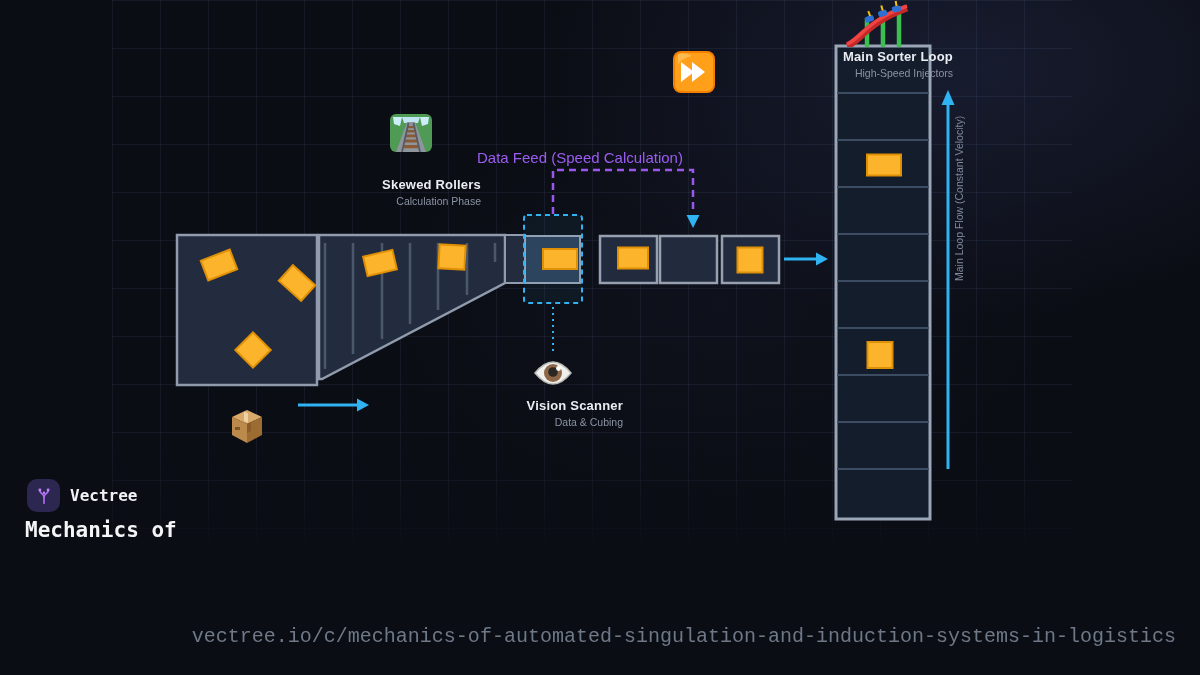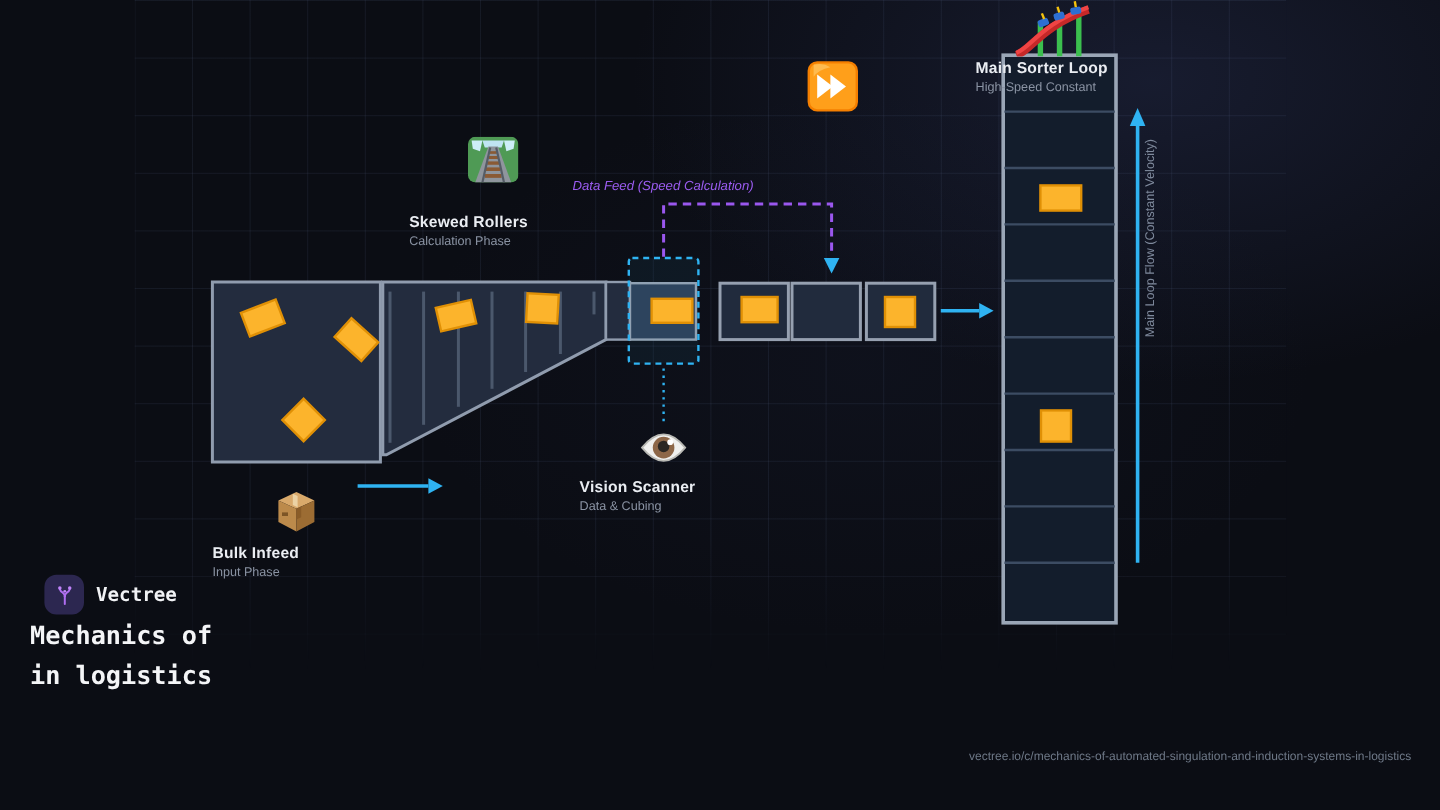--- a/index.html
+++ b/index.html
@@ -14,47 +14,47 @@
   .grid {
     position:absolute; left:112px; top:0; width:960px; height:560px;
     background-image:
       linear-gradient(to right, rgba(116,136,182,0.11) 1px, transparent 1px),
       linear-gradient(to bottom, rgba(116,136,182,0.11) 1px, transparent 1px);
     background-size:48px 48px;
     -webkit-mask-image: linear-gradient(to bottom, #000 80%, transparent 100%);
     mask-image: linear-gradient(to bottom, #000 80%, transparent 100%);
   }
   .diagram-svg { position:absolute; left:0; top:0; }
-  .node-label { position:absolute; text-align:left; pointer-events:none; }
+  .node-label { position:absolute; text-align:right; pointer-events:none; }
   .node-title { font-weight:bold; font-size:13px; color:#eaedf2; letter-spacing:0.2px; }
   .node-sub { font-size:10.5px; color:#8a93a3; margin-top:3px; }
   .icon-abs { position:absolute; }
-  .datafeed-label { position:absolute; left:477px; top:149px; font-size:11px; color:#9b5cf0;font-style:italic; }
+  .datafeed-label { position:absolute; left:477px; top:149px; font-size:15px; color:#9b5cf0; }
   .loopflow-label {
     position:absolute; left:951px; top:112px; height:172px; width:16px;
     writing-mode:vertical-rl; transform:rotate(180deg);
     font-size:10.5px; color:#7f8a9d; white-space:nowrap; text-align:center; line-height:16px;
   }
-  .brand-row { position:absolute; left:37px; top:479px; display:flex; align-items:center; }
+  .brand-row { position:absolute; left:27px; top:479px; display:flex; align-items:center; }
   .brand-logo {
     width:33px; height:33px; border-radius:10px; background:#2c2750;
     display:flex; align-items:center; justify-content:center;
   }
   .brand-name {
     margin-left:10px; font-family:"DejaVu Sans Mono", monospace;
     font-weight:bold; font-size:16px; color:#f1f2f5;
   }
   .main-title {
     position:absolute; left:25px; top:514px;
     font-family:"DejaVu Sans Mono", monospace; font-weight:bold;
     font-size:21px; line-height:32.5px; color:#f4f5f7; letter-spacing:0;
   }
   .url-text {
     position:absolute; right:24px; top:625px;
-    font-family:Liberation Sans, sans-serif; font-size:10px; color:#6e7887;
+    font-family:Liberation Mono, monospace; font-size:20px; color:#6e7887;
   }
 </style>
 </head>
 <body>
 
 <div class="stage">
 
   <div class="grid"></div>
 
   <svg class="diagram-svg" width="1200" height="675" viewBox="0 0 1200 675">
@@ -194,39 +194,35 @@
         <rect x="22" y="16" width="9" height="6" rx="2" fill="#2d6fd2" transform="rotate(-22 26 19)"></rect>
         <rect x="35" y="10.5" width="9" height="6" rx="2" fill="#2d6fd2" transform="rotate(-16 39 13)"></rect>
         <rect x="49" y="6" width="9" height="6" rx="2" fill="#2d6fd2" transform="rotate(-10 53 9)"></rect>
         <rect x="25" y="11" width="2" height="5" fill="#f4c20d" transform="rotate(-22 26 13)"></rect>
         <rect x="38" y="5.5" width="2" height="5" fill="#f4c20d" transform="rotate(-16 39 8)"></rect>
         <rect x="52" y="1" width="2" height="5" fill="#f4c20d" transform="rotate(-10 53 3)"></rect>
       </g>
     </svg>
   </div>
 
-  <div class="node-label" style="left:177px; top:453px; width:140px;">
-    <div class="node-title">Bulk Infeed</div>
-    <div class="node-sub">Input Phase</div>
-  </div>
 
   <div class="node-label" style="left:341px; top:153px; width:140px;margin-top:24px;">
     <div class="node-title">Skewed Rollers</div>
     <div class="node-sub">Calculation Phase</div>
   </div>
 
   <div class="node-label" style="left:483px; top:398px; width:140px;">
     <div class="node-title">Vision Scanner</div>
     <div class="node-sub">Data &amp; Cubing</div>
   </div>
 
 
   <div class="node-label" style="left:813px; top:49px; width:140px;">
     <div class="node-title">Main Sorter Loop</div>
-    <div class="node-sub">High-Speed Constant</div>
+    <div class="node-sub">High-Speed Injectors</div>
   </div>
 
   <div class="datafeed-label">Data Feed (Speed Calculation)</div>
   <div class="loopflow-label">Main Loop Flow (Constant Velocity)</div>
 
   <div class="brand-row">
     <div class="brand-logo">
       <svg width="22" height="22" viewBox="0 0 24 24">
         <g stroke="#b06ef2" stroke-width="1.8" fill="none" stroke-linecap="round">
           <path d="M12,20 L12,13"></path>
@@ -238,18 +234,17 @@
           <circle cx="16.5" cy="5.5" r="1.6"></circle>
           <circle cx="12" cy="8.5" r="1.3"></circle>
         </g>
       </svg>
     </div>
     <div class="brand-name">Vectree</div>
   </div>
 
   <div class="main-title">
     <div>Mechanics of</div>
-    <div>in logistics</div>
   </div>
 
   <div class="url-text">vectree.io/c/mechanics-of-automated-singulation-and-induction-systems-in-logistics</div>
 
 </div>
 
 </body></html>

